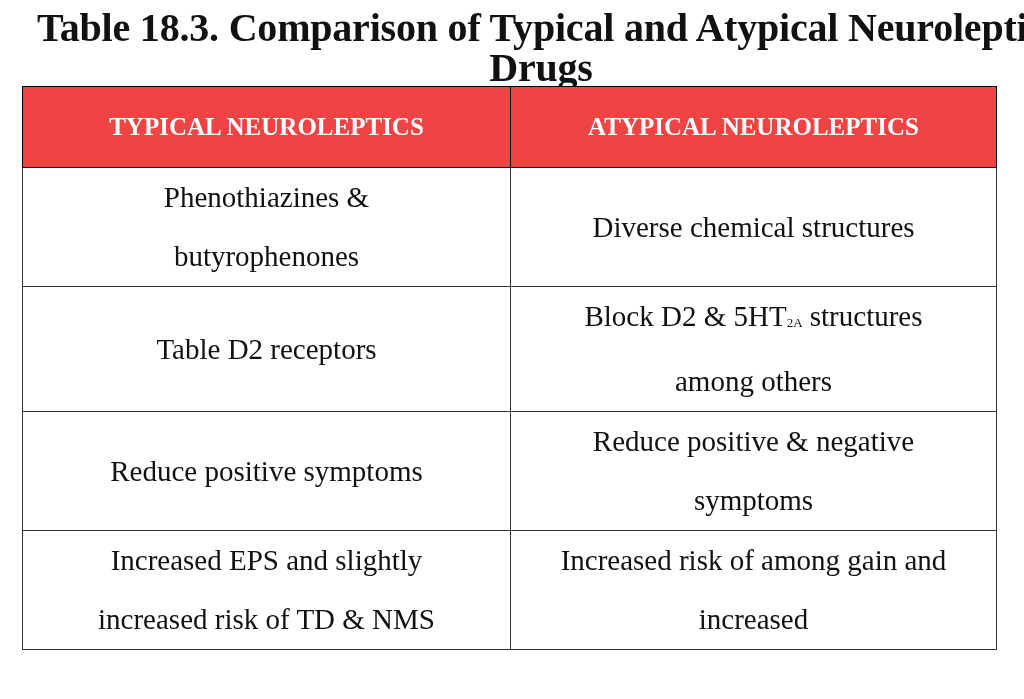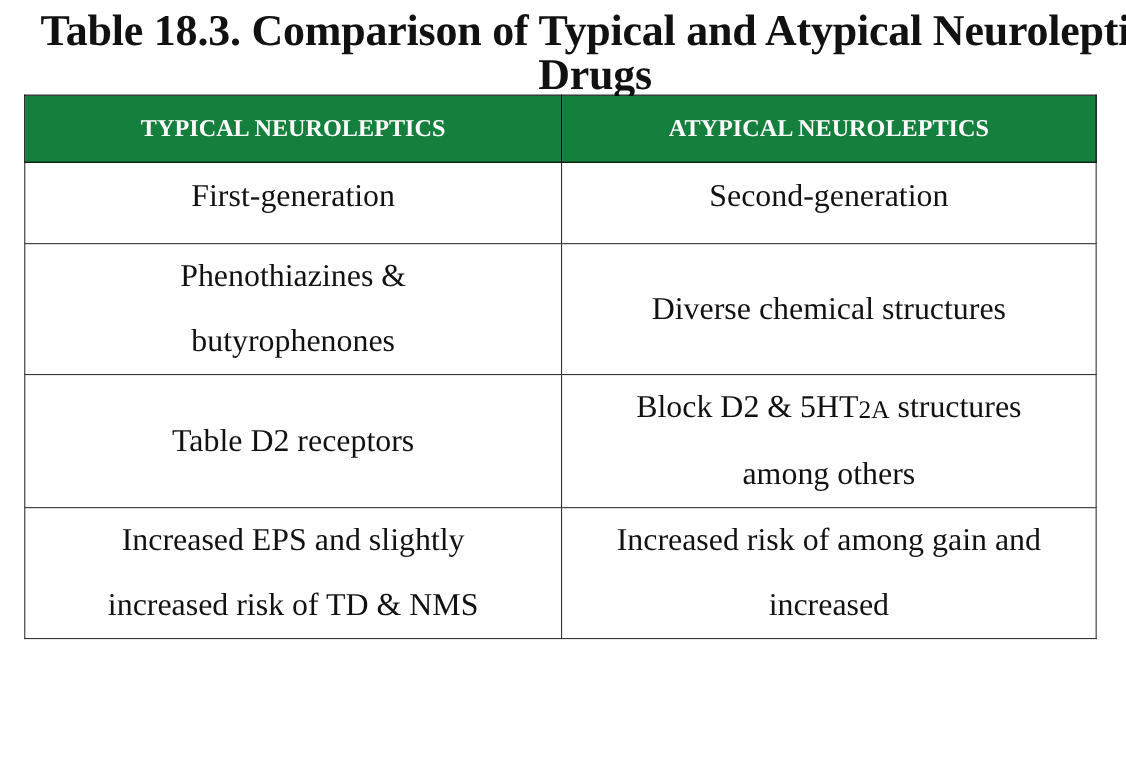--- a/index.html
+++ b/index.html
@@ -31,91 +31,92 @@
     position: absolute;
     left: 22px;
     top: 86px;
     width: 974px;
     border-collapse: collapse;
     table-layout: fixed;
   }
   table.cmp col.c1 { width: 488px; }
   table.cmp col.c2 { width: 486px; }
   table.cmp th {
-    background: #15803d;
+    background: #ef4444;
     color: #ffffff;
     font-weight: bold;
-    font-size: 22px;
+    font-size: 25px;
     height: 60px;
-    padding: 0;
+    padding: 10px;
     text-align: center;
     vertical-align: middle;
     border: 1px solid #000000;
   }
   table.cmp td {
     border: 1.5px solid #333333;
     text-align: center;
     vertical-align: middle;
     font-size: 29px;
     line-height: 59px;
     padding: 0 8px;
   }
   table.cmp tr.r1 td { height: 59px; line-height: 44px; padding-bottom: 14px; }
   table.cmp tr.r2 td,
   table.cmp tr.r3 td,
   table.cmp tr.r4 td,
   table.cmp tr.r5 td { height: 118px; }
   sub.sm {
-    font-size: 23px;
+    font-size: 13px;
     vertical-align: -1px;
   }
 </style>
 </head>
 <body>
 
 <div class="title">Table 18.3. Comparison of Typical and Atypical Neuroleptic Drugs</div>
 
 <table class="cmp">
   <colgroup>
       <col class="c1">
       <col class="c2">
     </colgroup>
   <thead>
     <tr>
       <th>TYPICAL NEUROLEPTICS</th>
       <th>ATYPICAL NEUROLEPTICS</th>
     </tr>
   </thead>
   <tbody>
-    <tr class="r1">
-      <td>
-        <span>First-generation</span>
-      </td>
-      <td>
-        <span>Second-generation</span>
-      </td>
-    </tr>
     <tr class="r2">
       <td>
         <span>Phenothiazines &amp;</span><br>
         <span>butyrophenones</span>
       </td>
       <td>
         <span>Diverse chemical structures</span>
       </td>
     </tr>
     <tr class="r3">
       <td>
         <span>Table D2 receptors</span>
       </td>
       <td>
         <span>Block D2 &amp; 5HT</span><sub class="sm">2A</sub><span> structures</span><br>
         <span>among others</span>
       </td>
     </tr>
+    <tr class="r4">
+      <td>
+        <span>Reduce positive symptoms</span>
+      </td>
+      <td>
+        <span>Reduce positive &amp; negative</span><br>
+        <span>symptoms</span>
+      </td>
+    </tr>
     <tr class="r5">
       <td>
         <span>Increased EPS and slightly</span><br>
         <span>increased risk of TD &amp; NMS</span>
       </td>
       <td>
         <span>Increased risk of among gain and</span><br>
         <span>increased</span>
       </td>
     </tr>

